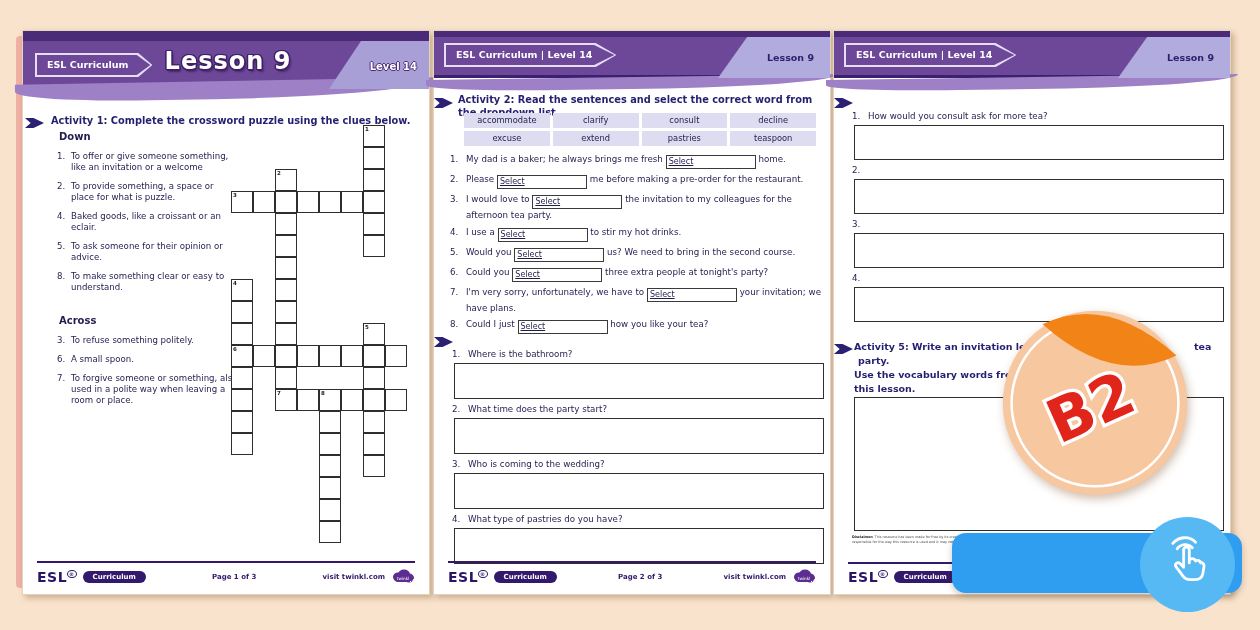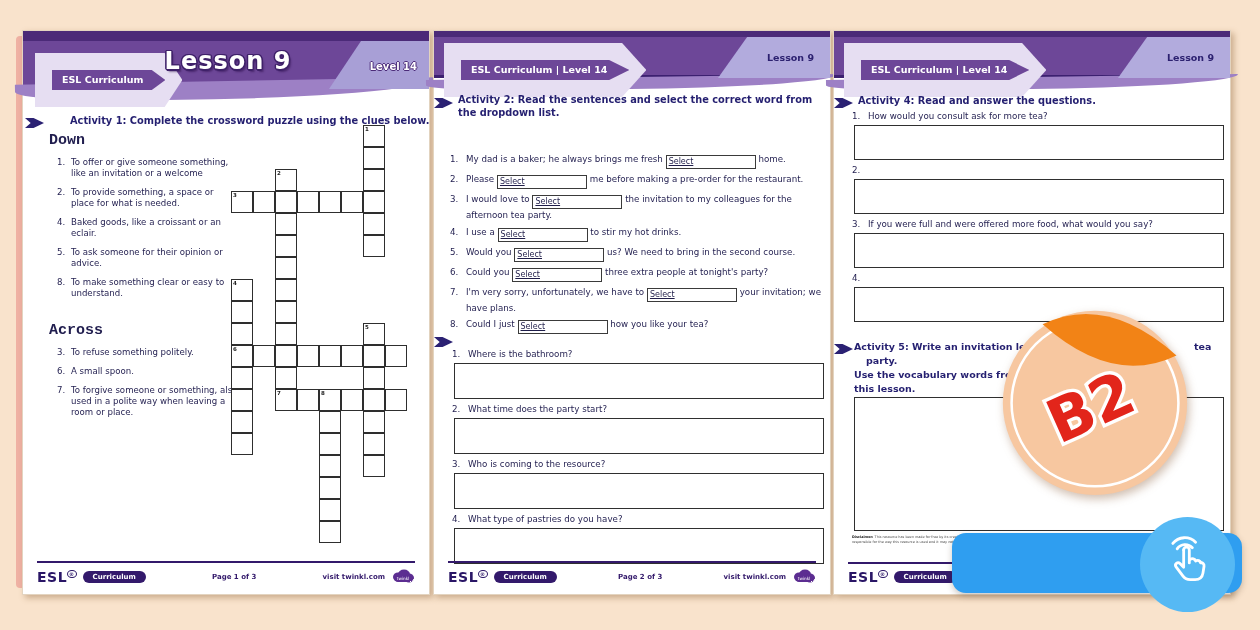--- a/index.html
+++ b/index.html
@@ -14,21 +14,21 @@
 
   
   .hdr1{position:absolute;left:0;top:0;right:0;height:58px;background:#6d4798;}
   .hdr1::before{content:'';position:absolute;top:0;left:0;right:0;height:10px;background:#4b2a78;}
   .swoosh1{position:absolute;left:-8px;right:-8px;top:50px;height:18px;background:#9d80c5;
            border-radius:0 0 100% 60%/0 0 34px 20px;transform:rotate(-1deg);}
   .hdr2{position:absolute;left:0;top:0;right:0;height:44px;background:#6d4798;border-bottom:3px solid #3c2070;}
   .hdr2::before{content:'';position:absolute;top:0;left:0;right:0;height:6px;background:#4b2a78;}
   .swoosh2{position:absolute;left:-8px;right:-8px;top:46px;height:12px;background:#9d80c5;
            border-radius:0 0 100% 70%/0 0 26px 14px;transform:rotate(-0.8deg);}
-  .ribbon{position:absolute;background:#e6def2;clip-path:polygon(0 0,88% 0,100% 50%,88% 100%,0 100%);padding:17px;}
+  .ribbon{position:absolute;background:#e6def2;clip-path:polygon(0 0,88% 0,100% 50%,88% 100%,0 100%);padding:2px;}
   .ribbon-inner{background:#6d4798;clip-path:polygon(0 0,88% 0,100% 50%,88% 100%,0 100%);
                 color:#fff;font-weight:bold;font-size:9.5px;line-height:20px;padding:0 22px 0 10px;white-space:nowrap;}
   .big-title{position:absolute;left:130px;top:16px;width:150px;text-align:center;color:#fff;
              font-size:24px;font-weight:bold;letter-spacing:1px;
              text-shadow:-1.5px 0 #3f2169,1.5px 0 #3f2169,0 -1.5px #3f2169,0 1.5px #3f2169,
                          -1px -1px #3f2169,1px 1px #3f2169,-1px 1px #3f2169,1px -1px #3f2169,2px 3px 2px rgba(40,10,70,.5);}
   .tab1{position:absolute;right:0;top:10px;width:100px;height:48px;background:#a89fd6;
         clip-path:polygon(32% 0,100% 0,100% 100%,0 100%);}
   .tab1 span{position:absolute;right:12px;top:20px;color:#fff;font-weight:bold;font-size:10px;
              text-shadow:-1px 0 #4b2a78,1px 0 #4b2a78,0 -1px #4b2a78,0 1px #4b2a78;}
@@ -36,21 +36,21 @@
         clip-path:polygon(26% 0,100% 0,100% 100%,0 100%);z-index:2;}
   .tab2 span{position:absolute;right:16px;top:15px;color:#2c2170;font-weight:bold;font-size:9.5px;}
 
   
   .act-arrow{position:absolute;width:19px;height:12px;background:#2b2173;
              clip-path:polygon(0 8%,45% 8%,100% 50%,45% 92%,0 92%,30% 50%);}
   .act-title{position:absolute;font-weight:bold;color:#241f70;font-size:9.8px;line-height:1.3;}
 
   
   .clues{position:absolute;left:24px;top:100px;width:192px;font-size:8.6px;line-height:1.28;}
-  .clue-head{font-weight:bold;font-size:15px;margin:0 0 7px 2px;font-family:Liberation Mono, monospace;}
+  .clue-head{font-weight:bold;font-size:10px;margin:0 0 7px 12px;}
   .clue{display:flex;margin:0 0 8px 10px;}
   .clue .cn{width:14px;flex:none;}
   .clue .ct{flex:1;}
   .across-gap{height:14px;}
 
   
   #crossword{position:absolute;left:208px;top:94px;width:180px;height:420px;}
   .cw-cell{position:absolute;width:22px;height:22px;border:1px solid #2e2e2e;background:#fff;box-sizing:border-box;}
   .cw-num{position:absolute;font-size:5.5px;font-weight:bold;color:#222;z-index:2;}
 
@@ -113,32 +113,32 @@
     <div class="swoosh1"></div>
     <div class="ribbon" style="left:12px;top:22px;">
       <div class="ribbon-inner">ESL Curriculum</div>
     </div>
     <div class="big-title">Lesson 9</div>
     <div class="tab1">
       <span>Level 14</span>
     </div>
 
     <div class="act-arrow" style="left:2px;top:86px;"></div>
-    <div class="act-title" style="left:28px;top:84px;width:360px;margin-left:19px;">Activity 1: Complete the crossword puzzle using the clues below.</div>
+    <div class="act-title" style="left:28px;top:84px;width:360px;">Activity 1: Complete the crossword puzzle using the clues below.</div>
 
     <div class="clues">
       <div class="clue-head">Down</div>
       <div id="down-list">
           <div class="clue">
             <span class="cn">1.</span>
             <span class="ct">To offer or give someone something, like an invitation or a welcome</span>
           </div>
           <div class="clue">
             <span class="cn">2.</span>
-            <span class="ct">To provide something, a space or place for what is needed.</span>
+            <span class="ct">To provide something, a space or place for what is puzzle.</span>
           </div>
           <div class="clue">
             <span class="cn">4.</span>
             <span class="ct">Baked goods, like a croissant or an eclair.</span>
           </div>
           <div class="clue">
             <span class="cn">5.</span>
             <span class="ct">To ask someone for their opinion or advice.</span>
           </div>
           <div class="clue">
@@ -257,20 +257,30 @@
     <div class="ribbon" style="left:10px;top:12px;">
       <div class="ribbon-inner">ESL Curriculum | Level 14</div>
     </div>
     <div class="tab2">
       <span>Lesson 9</span>
     </div>
 
     <div class="act-arrow" style="left:0px;top:66px;"></div>
     <div class="act-title" style="left:24px;top:63px;width:366px;">Activity 2: Read the sentences and select the correct word from the dropdown list.</div>
 
+    <div id="word-bank">
+        <div class="wb-cell">accommodate</div>
+        <div class="wb-cell">clarify</div>
+        <div class="wb-cell">consult</div>
+        <div class="wb-cell">decline</div>
+        <div class="wb-cell">excuse</div>
+        <div class="wb-cell">extend</div>
+        <div class="wb-cell">pastries</div>
+        <div class="wb-cell">teaspoon</div>
+      </div>
     <div id="sentences">
         <div class="sentence">
           <span class="sn">1.</span>
           <span class="sb">My dad is a baker; he always brings me fresh <span class="select-box">Select</span> home.</span>
         </div>
         <div class="sentence">
           <span class="sn">2.</span>
           <span class="sb">Please <span class="select-box">Select</span> me before making a pre-order for the restaurant.</span>
         </div>
         <div class="sentence">
@@ -312,21 +322,21 @@
         <div class="q-block">
           <div class="q-label">
             <span class="qn">2.</span>
             <span class="qt">What time does the party start?</span>
           </div>
           <div class="answer-box"></div>
         </div>
         <div class="q-block">
           <div class="q-label">
             <span class="qn">3.</span>
-            <span class="qt">Who is coming to the resource?</span>
+            <span class="qt">Who is coming to the wedding?</span>
           </div>
           <div class="answer-box"></div>
         </div>
         <div class="q-block">
           <div class="q-label">
             <span class="qn">4.</span>
             <span class="qt">What type of pastries do you have?</span>
           </div>
           <div class="answer-box"></div>
         </div>
@@ -352,54 +362,52 @@
     <div class="hdr2"></div>
     <div class="swoosh2"></div>
     <div class="ribbon" style="left:10px;top:12px;">
       <div class="ribbon-inner">ESL Curriculum | Level 14</div>
     </div>
     <div class="tab2">
       <span>Lesson 9</span>
     </div>
 
     <div class="act-arrow" style="left:0px;top:66px;"></div>
-    <div class="act-title" style="left:24px;top:64px;width:360px;">Activity 4: Read and answer the questions.</div>
     <div id="act4-questions">
         <div class="q-block">
           <div class="q-label">
             <span class="qn">1.</span>
             <span class="qt">How would you consult ask for more tea?</span>
           </div>
           <div class="answer-box"></div>
         </div>
         <div class="q-block">
           <div class="q-label">
             <span class="qn">2.</span>
           </div>
           <div class="answer-box"></div>
         </div>
         <div class="q-block">
           <div class="q-label">
             <span class="qn">3.</span>
-            <span class="qt">If you were full and were offered more food, what would you say?</span>
           </div>
           <div class="answer-box"></div>
         </div>
         <div class="q-block">
           <div class="q-label">
             <span class="qn">4.</span>
           </div>
           <div class="answer-box"></div>
         </div>
       </div>
 
     <div class="act-arrow" style="left:0px;top:312px;"></div>
     <div class="act5-line" style="left:20px;top:310px;">Activity 5: Write an invitation letter</div>
     <div class="act5-line" style="left:360px;top:310px;">tea</div>
-    <div class="act5-line" style="left:32px;top:324px;">party.</div>
+    <div class="act5-line" style="left:24px;top:324px;">party.</div>
     <div class="act5-line" style="left:20px;top:338px;">Use the vocabulary words from Ac</div>
     <div class="act5-line" style="left:20px;top:352px;">this lesson.</div>
     <div id="act5-box"></div>
 
     <div class="disclaimer">
       <b>Disclaimer:</b> <span>This resource has been made for free by its creators to be used as general guidance and support. It is not a substitute for professional advice. Twinkl is not responsible for the way this resource is used and it may not be suitable for every learner or setting. Please check that the content is suitable before use.</span>
     </div>
 
     <div class="footer">
       <span class="esl"><span>ESL</span><sup>®</sup></span>

